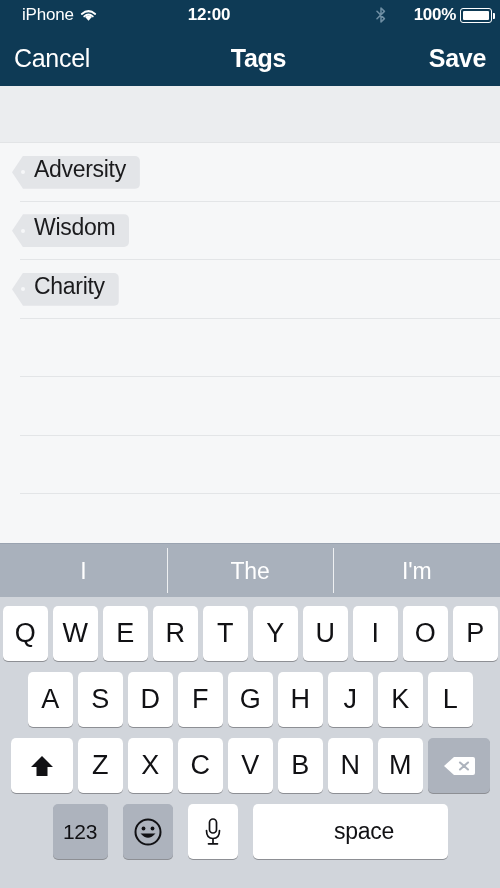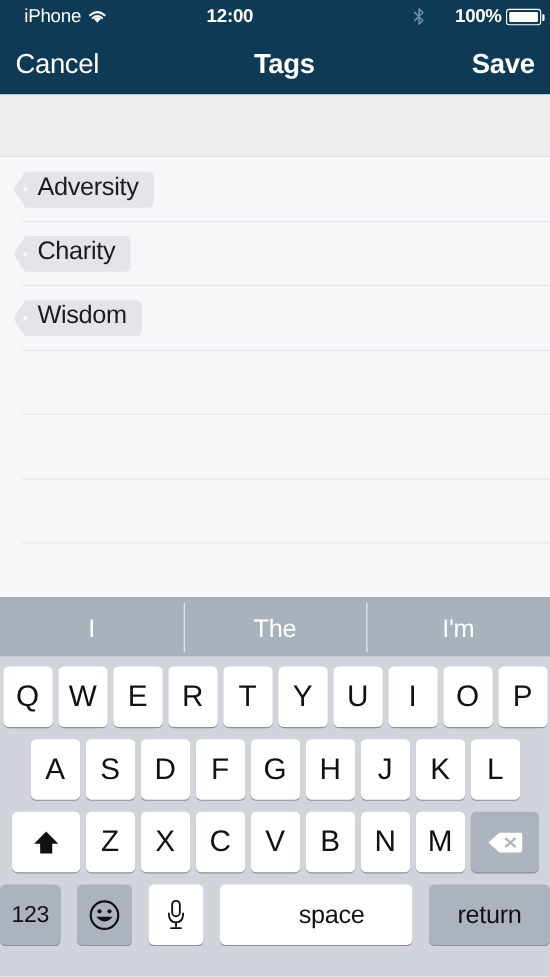--- a/index.html
+++ b/index.html
@@ -189,28 +189,28 @@
       <div class="row">
         <span class="tag">
           <span class="tag-hole"></span>
           <span>Adversity</span>
         </span>
       </div>
 
       <div class="row">
         <span class="tag">
           <span class="tag-hole"></span>
-          <span>Charity</span>
+          <span>Wisdom</span>
         </span>
       </div>
 
       <div class="row">
         <span class="tag">
           <span class="tag-hole"></span>
-          <span>Wisdom</span>
+          <span>Charity</span>
         </span>
       </div>
 
       <div class="row"></div>
       <div class="row"></div>
       <div class="row"></div>
       <div class="row"></div>
     </div>
   </div>
 
@@ -288,17 +288,16 @@
         <span>
           <svg class="mic-ico" viewBox="0 0 18 30">
             <rect x="5.5" y="2" width="7" height="14" rx="3.5" fill="none" stroke="#111114" stroke-width="1.7"></rect>
             <path d="M2.5 13.5 Q2.5 21.5 9 21.5 Q15.5 21.5 15.5 13.5" fill="none" stroke="#111114" stroke-width="1.7" stroke-linecap="round"></path>
             <path d="M9 21.5 L9 26" stroke="#111114" stroke-width="1.7"></path>
             <path d="M4.5 26.8 L13.5 26.8" stroke="#111114" stroke-width="1.7" stroke-linecap="round"></path>
           </svg>
         </span>
       </div>
       <div class="key space">space</div>
-      <div class="key ret dark">return</div>
     </div>
 
   </div>
 </div>
 
 </body></html>

